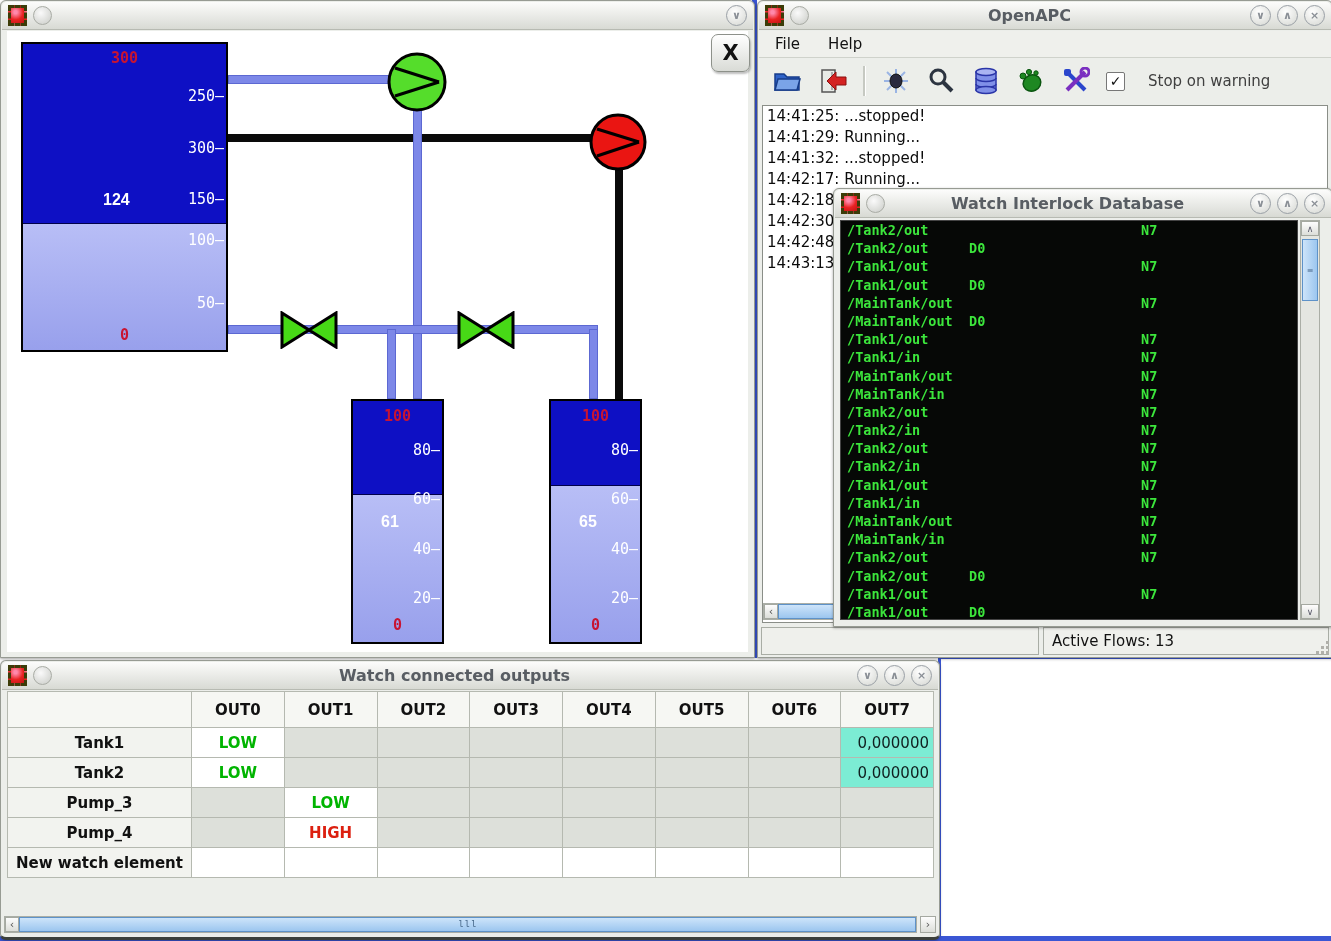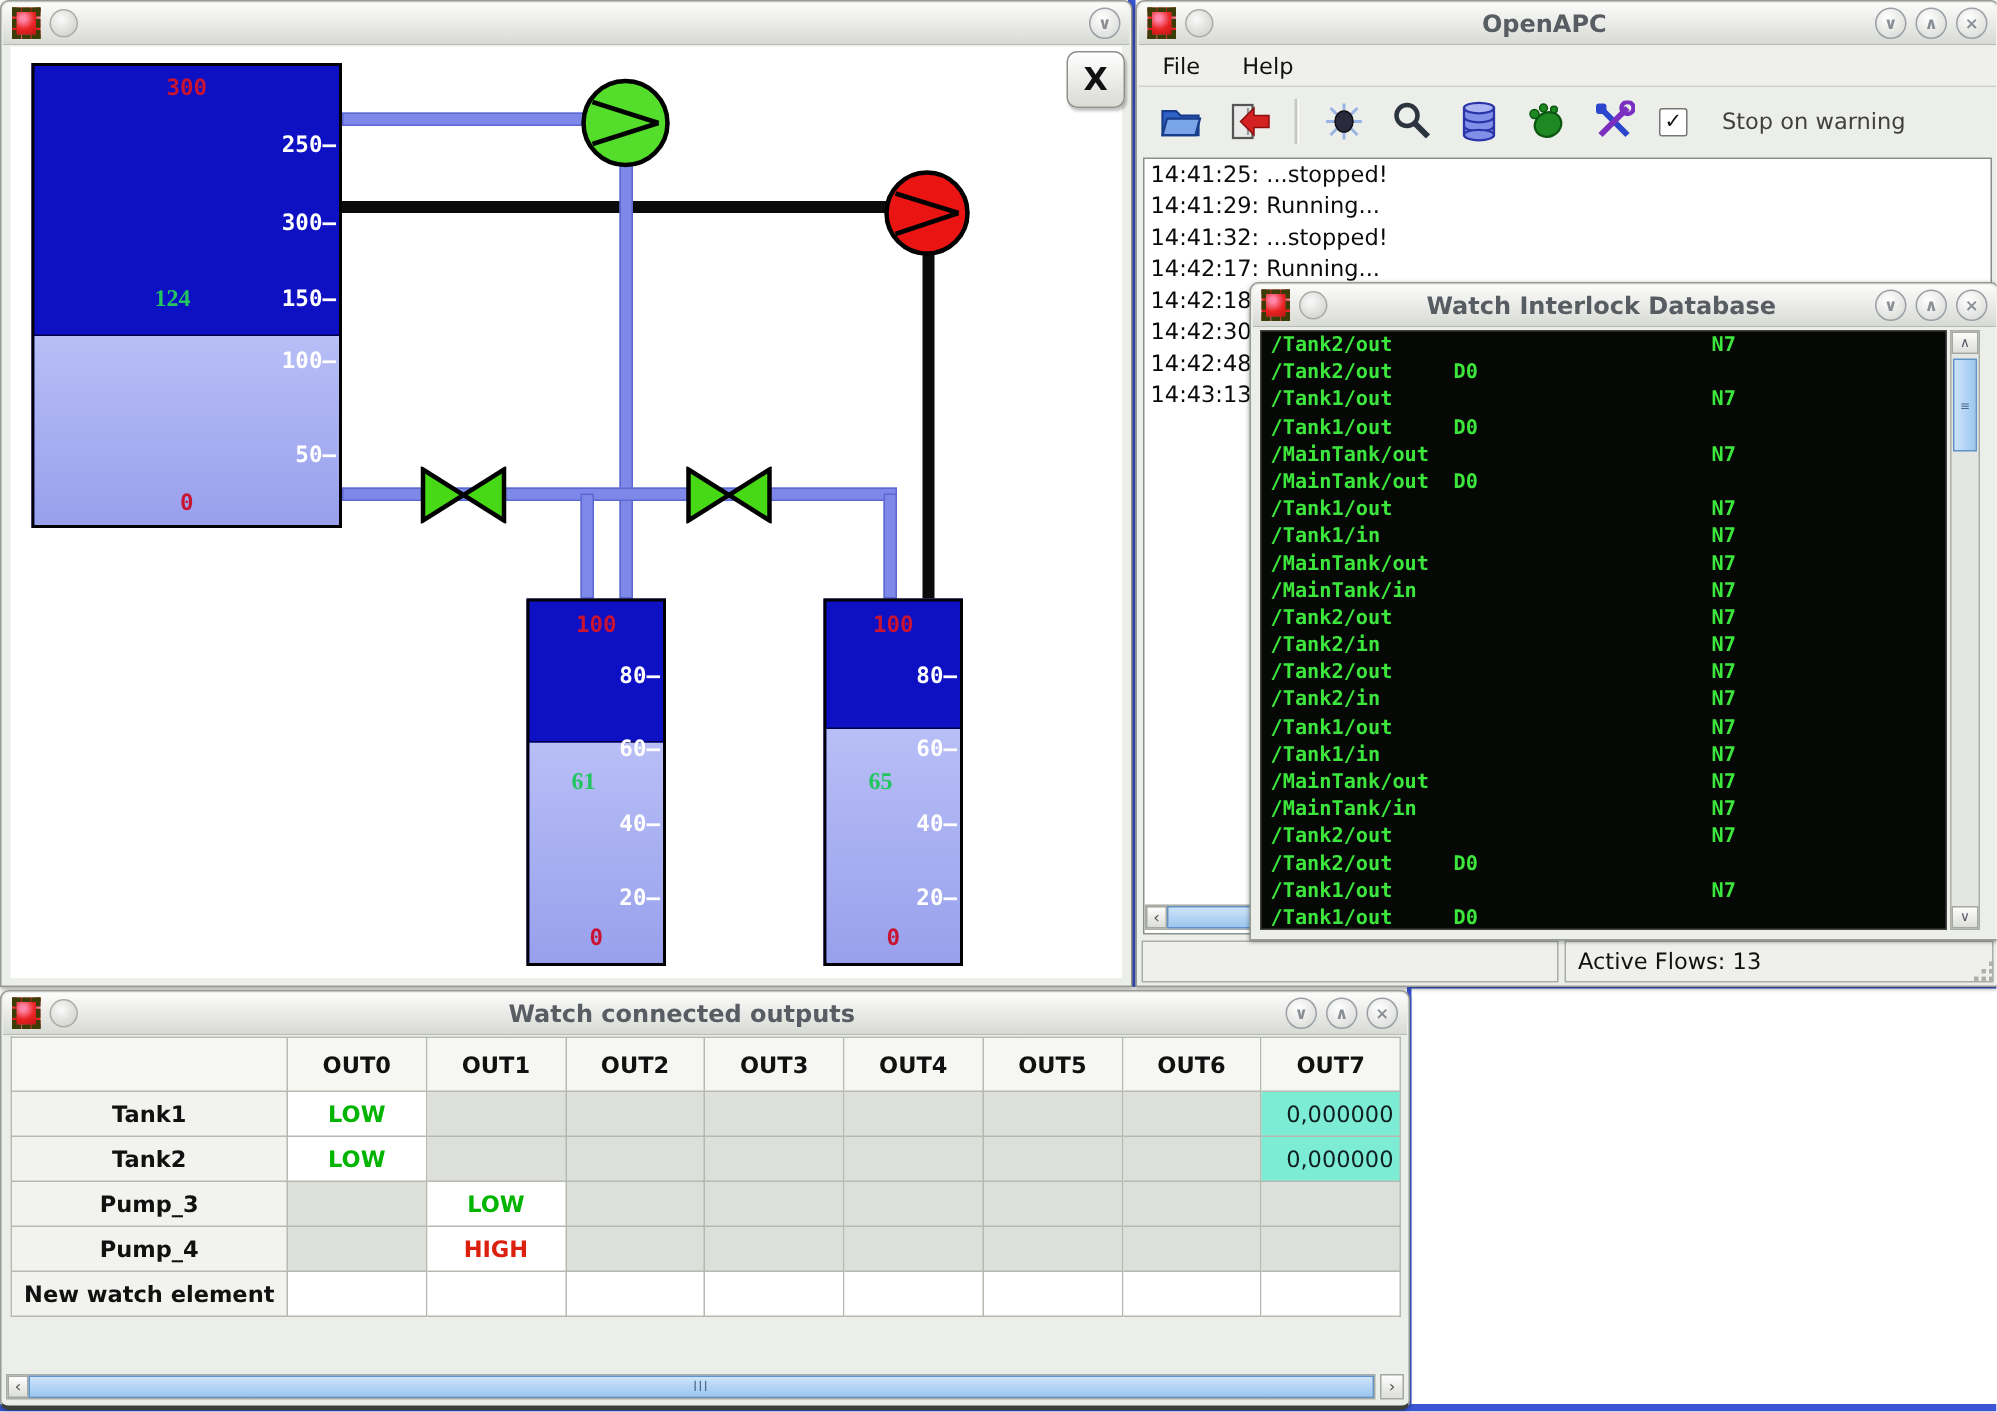--- a/index.html
+++ b/index.html
@@ -51,27 +51,27 @@
     position:absolute;left:0;right:0;bottom:0;
     background:linear-gradient(#b8bef6,#98a0ec);
     border-top:1px solid #00004a;
   }
   .tank .tmax,.tank .tmin{
     position:absolute;left:0;right:0;text-align:center;
     font-family:"DejaVu Sans Mono","Liberation Mono",monospace;
     font-weight:bold;font-size:15px;color:#c81432;
   }
   .tank .tval{
-    position:absolute;font-family:Liberation Serif, serif;
-    font-weight:bold;font-size:16px;color:#22c55e;
+    position:absolute;font-family:Liberation Sans, sans-serif;
+    font-weight:bold;font-size:16px;color:#ffffff;
   }
   .tick{
     position:absolute;right:2px;text-align:right;
     font-family:"DejaVu Sans Mono","Liberation Mono",monospace;
-    font-weight:bold;font-size:15px;color:#ffffff;white-space:pre;line-height:1;
+    font-weight:normal;font-size:15px;color:#ffffff;white-space:pre;line-height:1;
   }
   .pipe{position:absolute;}
   .pipe.blue{background:#7d88e8;border:1px solid #5c68d2;box-sizing:border-box;}
   .pipe.black{background:#0a0a0a;}
   .xbtn{
     position:absolute;width:37px;height:36px;border-radius:7px;
     background:linear-gradient(#ffffff,#d9dbd6);
     border:1px solid #8d918a;box-shadow:1px 2px 2px rgba(0,0,0,.25);
     font-weight:bold;font-size:21px;color:#111;
     display:flex;align-items:center;justify-content:center;
@@ -103,21 +103,21 @@
     position:absolute;height:17px;background:#e4e6e1;border:1px solid #aaaea6;
     box-sizing:border-box;display:flex;align-items:stretch;
   }
   .hs-arrow{
     width:14px;background:linear-gradient(#fdfdfd,#dcded9);border:1px solid #a5a9a1;
     box-sizing:border-box;display:flex;align-items:center;justify-content:center;
     font-size:11px;color:#555;flex:0 0 auto;
   }
   .hs-thumb{
     background:linear-gradient(#cde4fa,#9cc6ef);border:1px solid #5e92c8;box-sizing:border-box;
-    display:flex;align-items:center;justify-content:center;color:#47688a;font-size:9px;letter-spacing:1px;
+    display:flex;align-items:center;justify-content:center;color:#47688a;font-size:9px;letter-spacing:1px;font-family:Liberation Mono, monospace;
   }
   .statusbar{position:absolute;left:3px;right:3px;top:626px;height:28px;display:flex;gap:4px;}
   .statuspane{
     background:#eff0ec;border:1px solid #a9ada5;box-sizing:border-box;
     display:flex;align-items:center;font-size:15px;color:#111;padding-left:8px;
   }
   .grip{width:3px;height:3px;background:#b0b0aa;box-shadow:-5px 5px #b0b0aa,0 5px #b0b0aa,5px 5px #b0b0aa,5px 0 #b0b0aa,5px -5px #b0b0aa;position:absolute;right:8px;bottom:9px;}
   
   .ildb{
     position:absolute;left:6px;top:31px;width:458px;bottom:6px;background:#060806;

